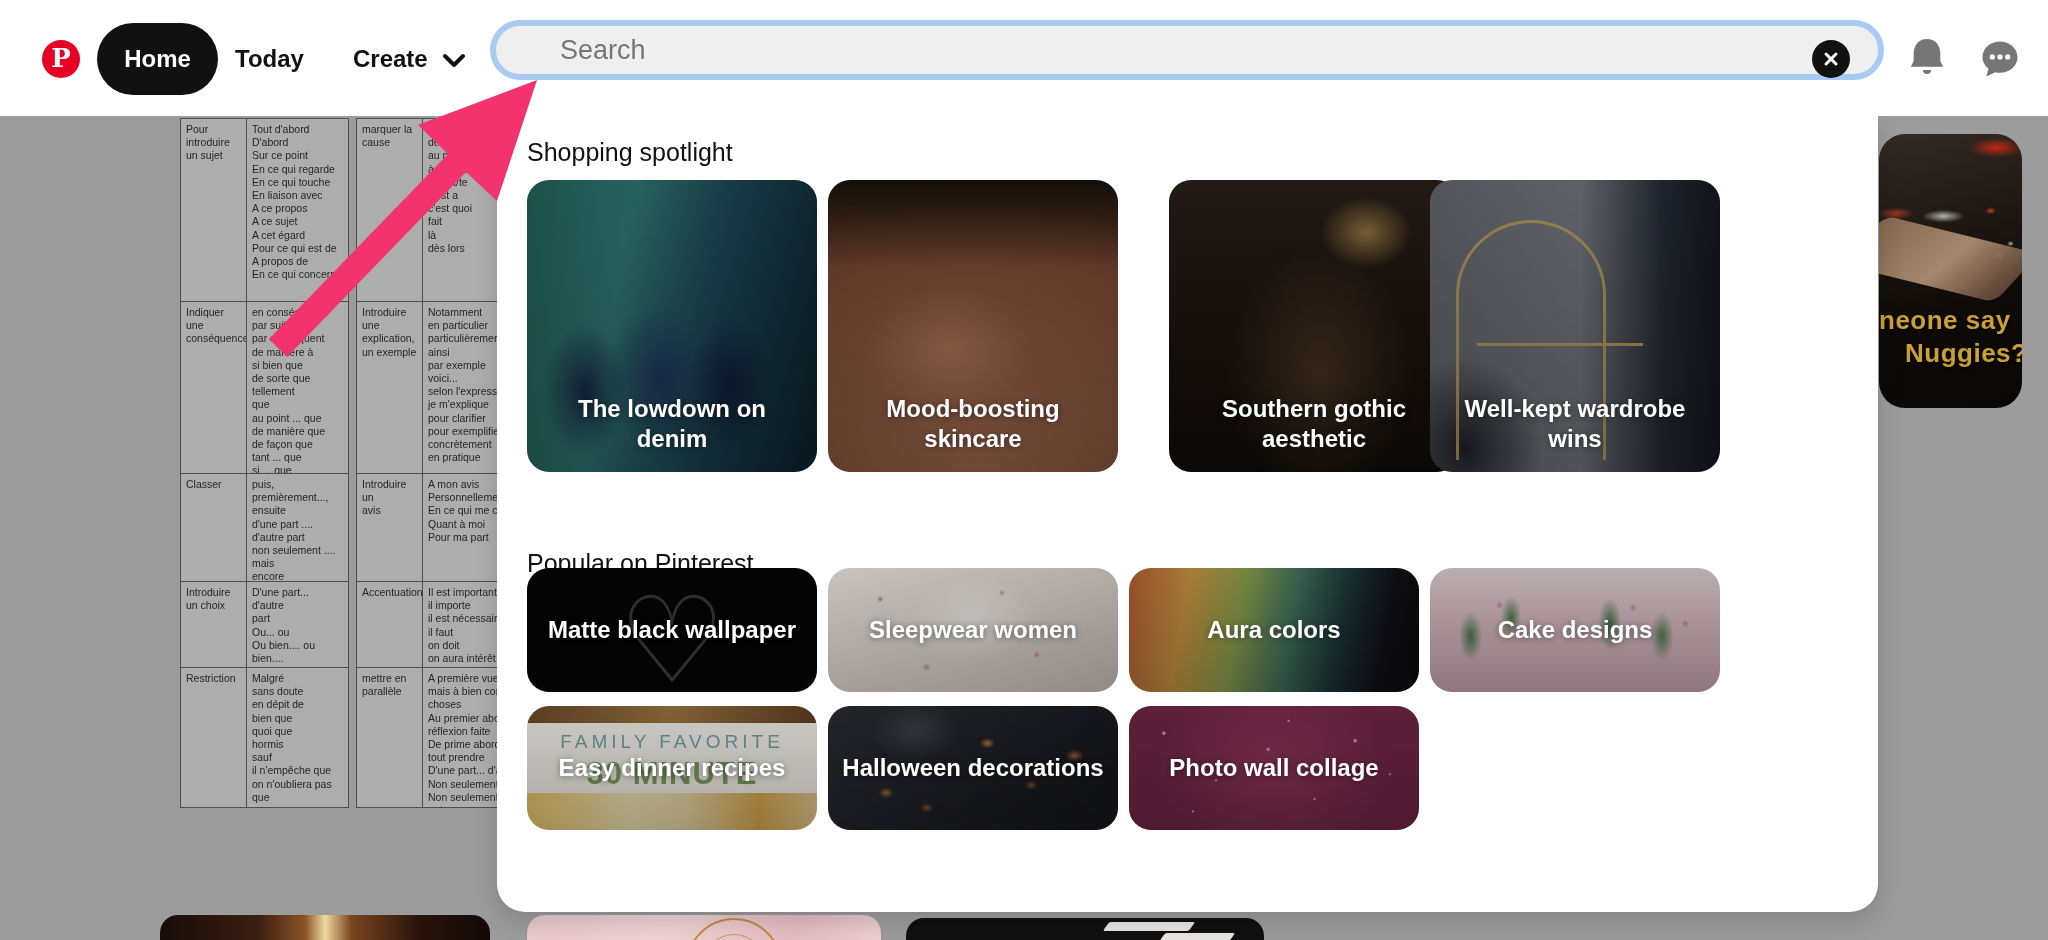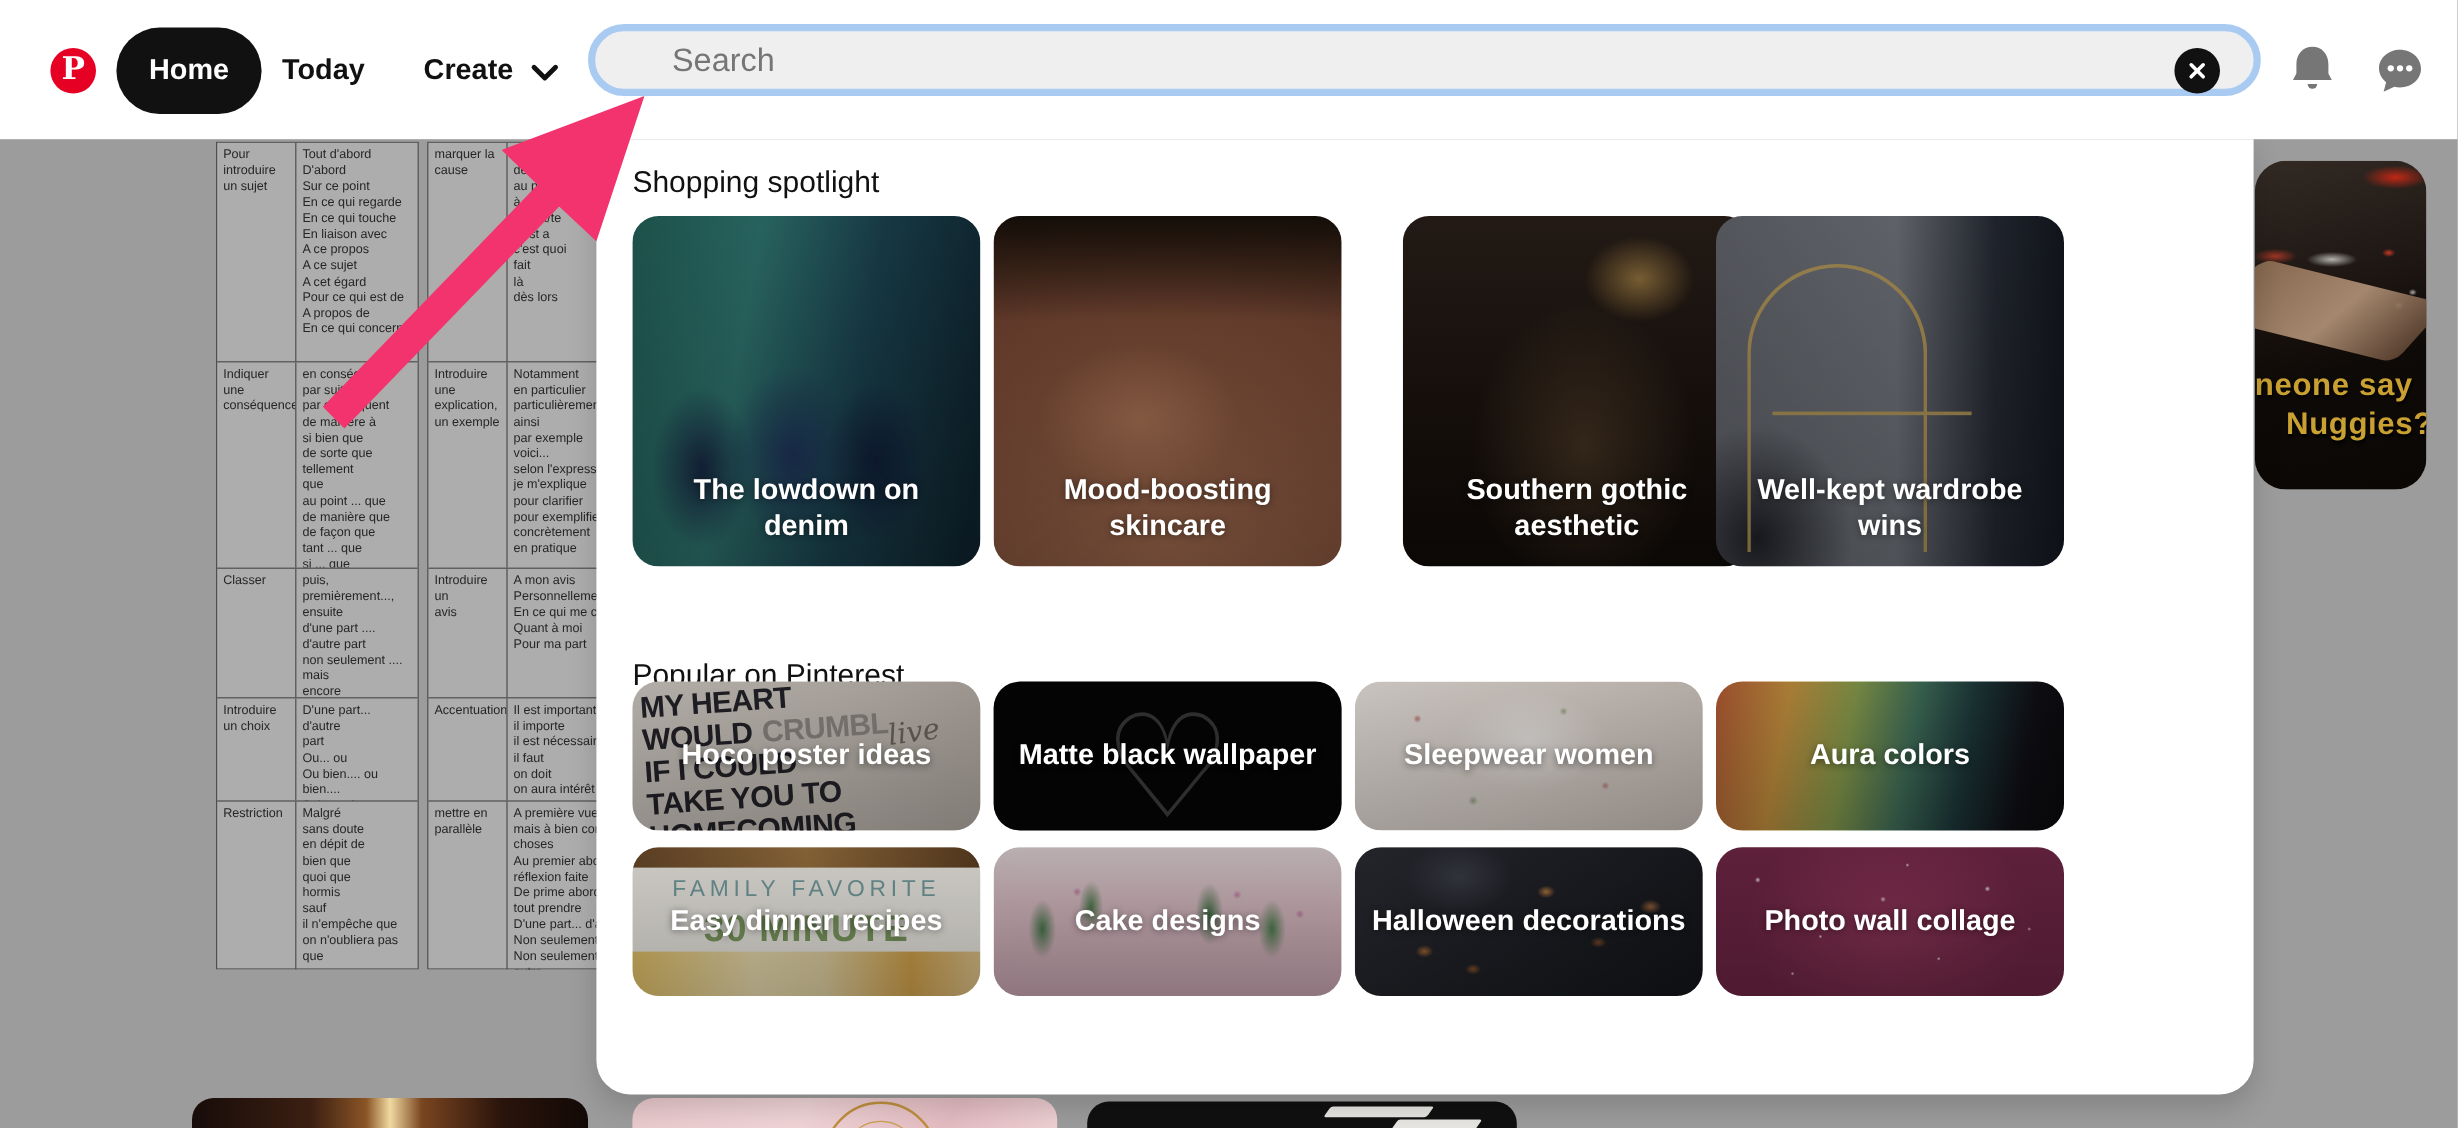--- a/index.html
+++ b/index.html
@@ -358,50 +358,39 @@
       </div>
       <div class="card shop-card img-wardrobe">
         <div class="arch"></div>
         <span class="clabel">Well-kept wardrobe wins</span>
       </div>
     </div>
 
     <div class="sec-title t2">Popular on Pinterest</div>
 
     <div class="cards pop-cards">
-      <div class="card pop-card img-hoco">
-        <div class="hoco-art">
-          <div><span>MY HEART</span></div>
-          <div><span>WOULD</span><span class="hoco-ghost">CRUMBL</span></div>
-          <div><span>IF I COULD</span></div>
-          <div><span>TAKE YOU TO</span></div>
-          <div><span>HOMECOMING</span></div>
-        </div>
-        <div class="hoco-script">live</div>
-        <span class="clabel">Hoco poster ideas</span>
-      </div>
       <div class="card pop-card img-matte">
         <span class="heart">♡</span>
         <span class="clabel">Matte black wallpaper</span>
       </div>
       <div class="card pop-card img-sleep">
         <span class="clabel">Sleepwear women</span>
       </div>
       <div class="card pop-card img-aura">
         <span class="clabel">Aura colors</span>
+      </div>
+      <div class="card pop-card img-cake">
+        <span class="clabel">Cake designs</span>
       </div>
       <div class="card pop-card img-dinner">
         <div class="dinner-top"></div>
         <div class="dinner-t1">FAMILY FAVORITE</div>
         <div class="dinner-t2">30 MINUTE MEALS</div>
         <div class="dinner-food"></div>
         <span class="clabel">Easy dinner recipes</span>
-      </div>
-      <div class="card pop-card img-cake">
-        <span class="clabel">Cake designs</span>
       </div>
       <div class="card pop-card img-halloween">
         <span class="clabel">Halloween decorations</span>
       </div>
       <div class="card pop-card img-photowall">
         <span class="clabel">Photo wall collage</span>
       </div>
     </div>
   </div>
 

